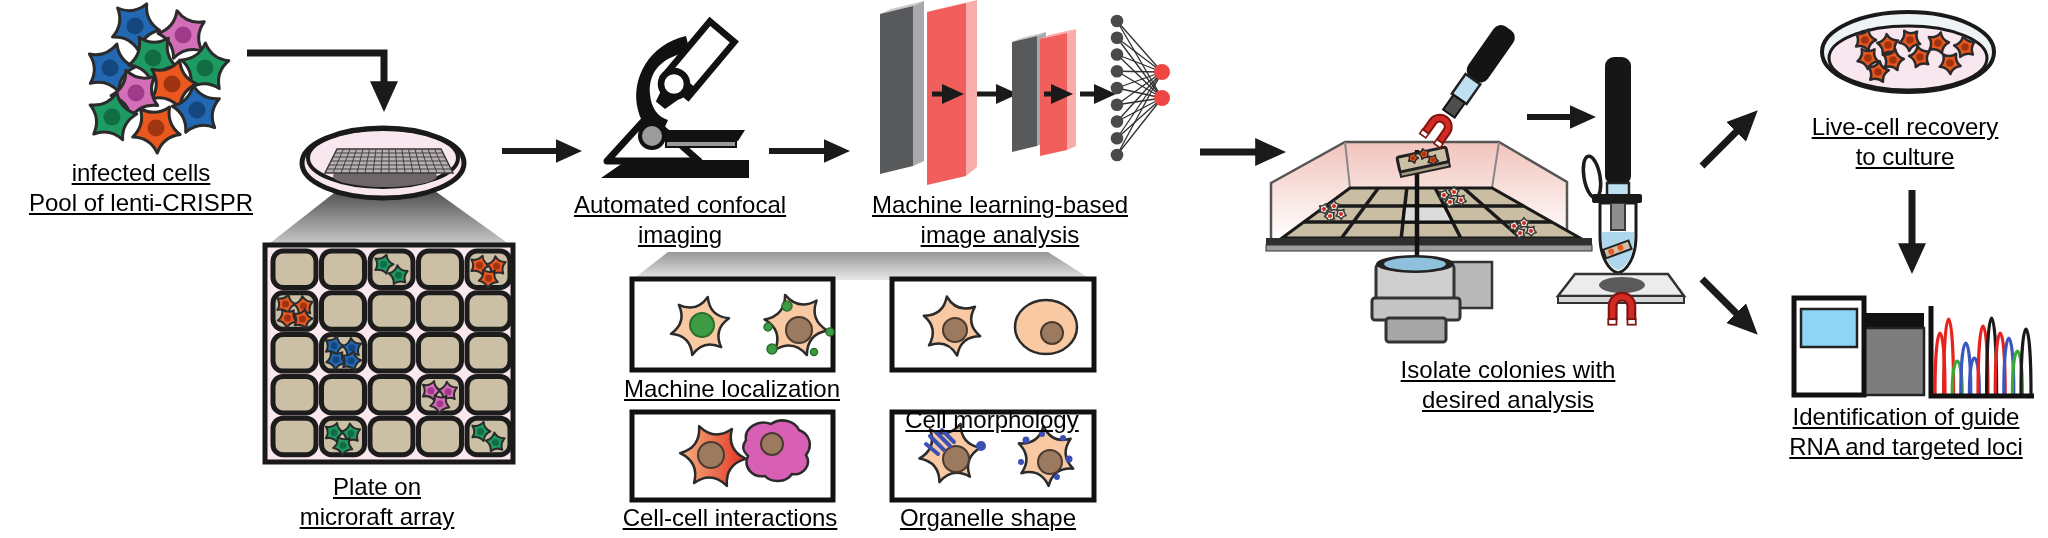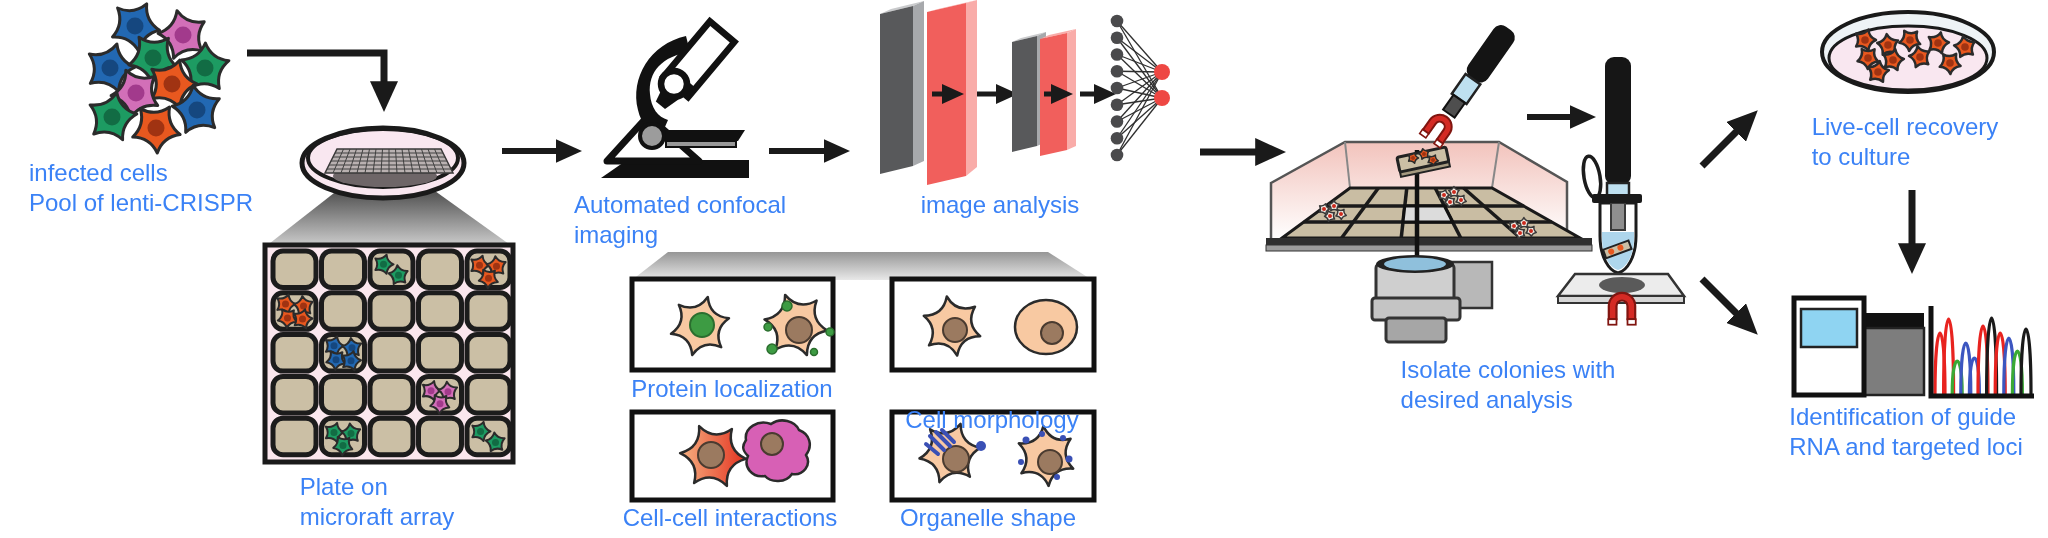--- a/index.html
+++ b/index.html
@@ -1,20 +1,20 @@
 <!DOCTYPE html>
 <html><head>
 <meta charset="utf-8">
 <style>
   html,body{margin:0;padding:0;background:#fff;}
   .canvas{position:relative;width:2048px;height:538px;background:#fff;
           font-family:"Liberation Sans",sans-serif;overflow:hidden;}
   svg.layer{position:absolute;left:0;top:0;}
-  .lbl{position:absolute;transform:translateX(-50%);
-       font-size:24px;line-height:30px;color:#3b82f6;white-space:nowrap;}
+  .lbl{position:absolute;transform:translateX(-50%);text-align:center;
+       font-size:24px;line-height:30px;color:#000000;white-space:nowrap;text-decoration:underline;}
 </style>
 </head>
 <body>
 
 <div class="canvas">
 
 <svg class="layer" width="2048" height="538" viewBox="0 0 2048 538">
   <defs>
     <linearGradient id="gfunnel" x1="0" y1="0" x2="0" y2="1">
       <stop offset="0" stop-color="#454545"></stop>
@@ -574,36 +574,37 @@
 </div>
 <div class="lbl" style="left:377px;top:472px;">
   <div>Plate on</div>
   <div>microraft array</div>
 </div>
 <div class="lbl" style="left:680px;top:190px;">
   <div>Automated confocal</div>
   <div>imaging</div>
 </div>
 <div class="lbl" style="left:1000px;top:190px;">
+  <div>Machine learning-based</div>
   <div>image analysis</div>
 </div>
 <div class="lbl" style="left:1508px;top:355px;">
   <div>Isolate colonies with</div>
   <div>desired analysis</div>
 </div>
 <div class="lbl" style="left:1905px;top:112px;">
   <div>Live-cell recovery</div>
   <div>to culture</div>
 </div>
 <div class="lbl" style="left:1906px;top:402px;">
   <div>Identification of guide</div>
   <div>RNA and targeted loci</div>
 </div>
 <div class="lbl" style="left:732px;top:374px;">
-      <div>Protein localization</div>
+      <div>Machine localization</div>
     </div>
 <div class="lbl" style="left:992px;top:374px;margin-top:31px;">
       <div>Cell morphology</div>
     </div>
 <div class="lbl" style="left:730px;top:503px;">
       <div>Cell-cell interactions</div>
     </div>
 <div class="lbl" style="left:988px;top:503px;">
       <div>Organelle shape</div>
     </div>

